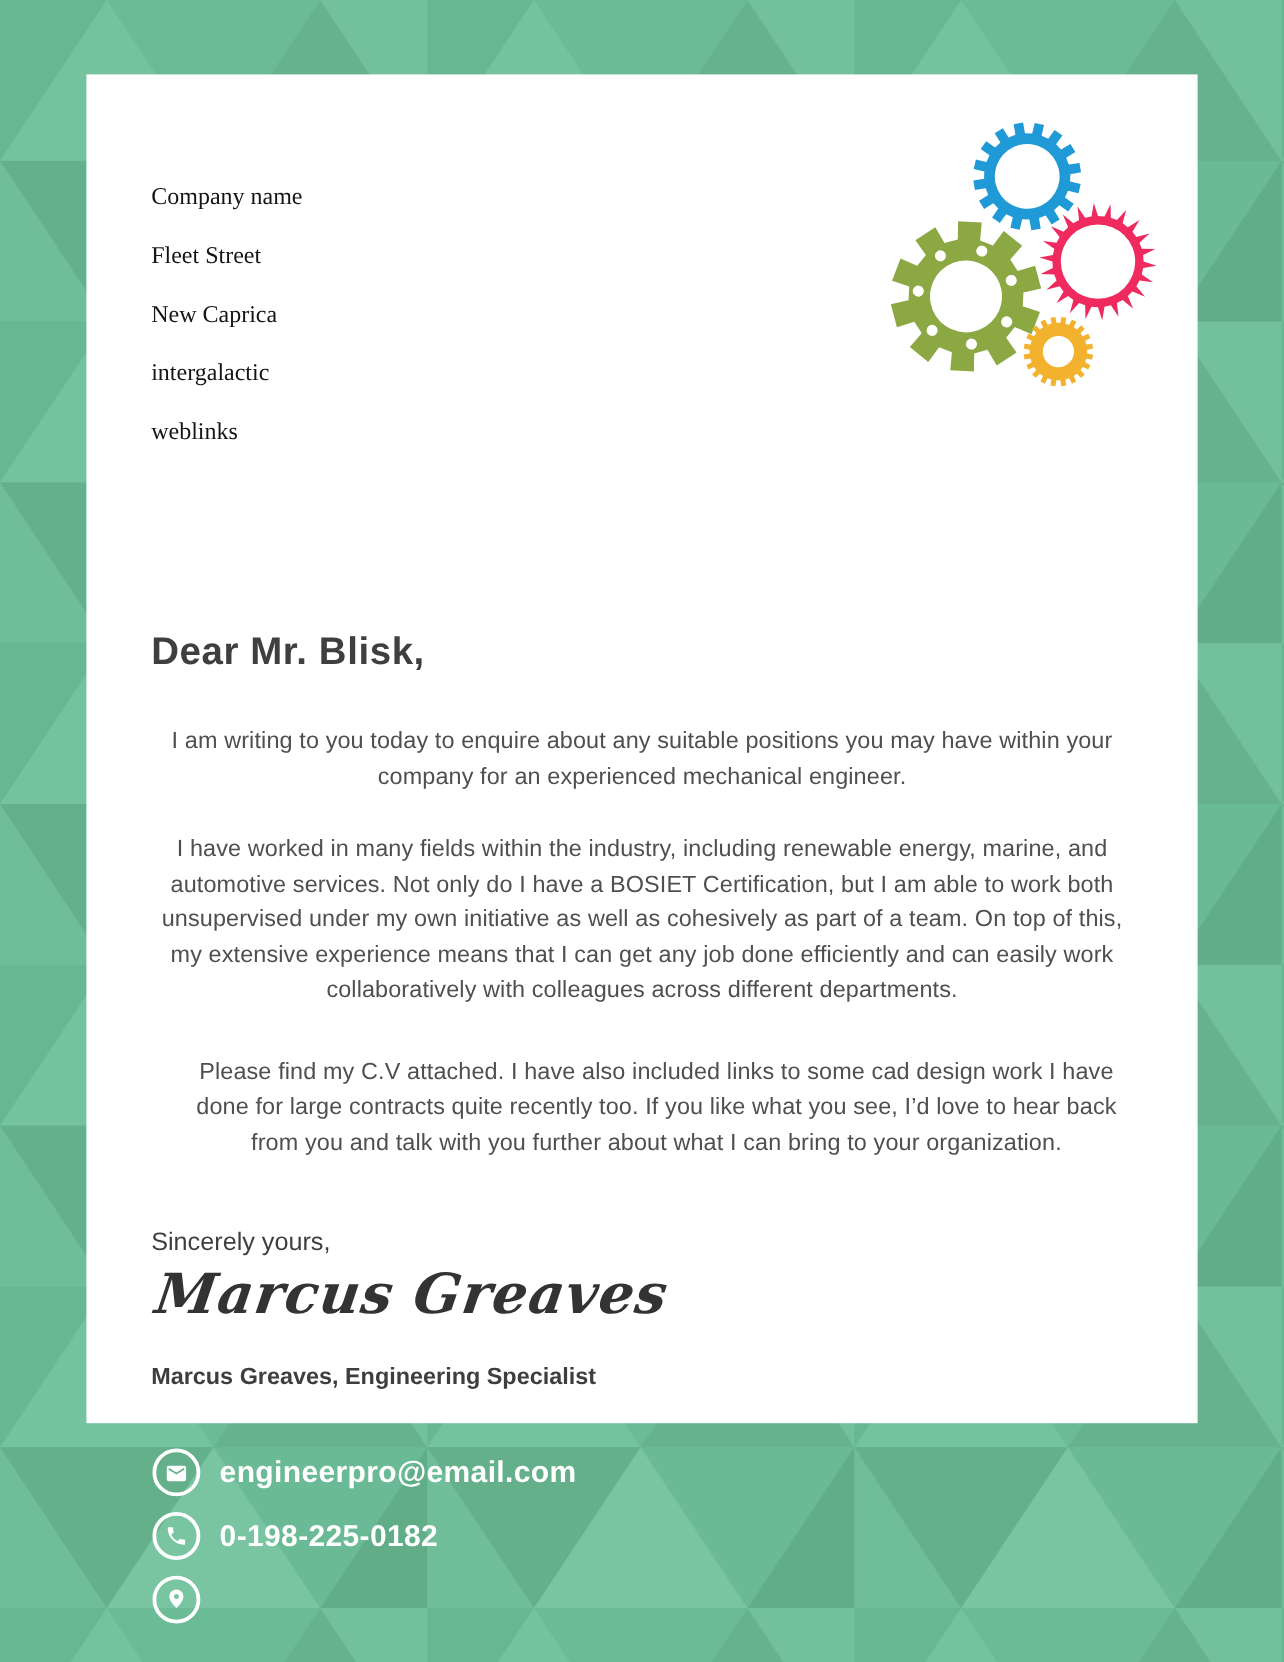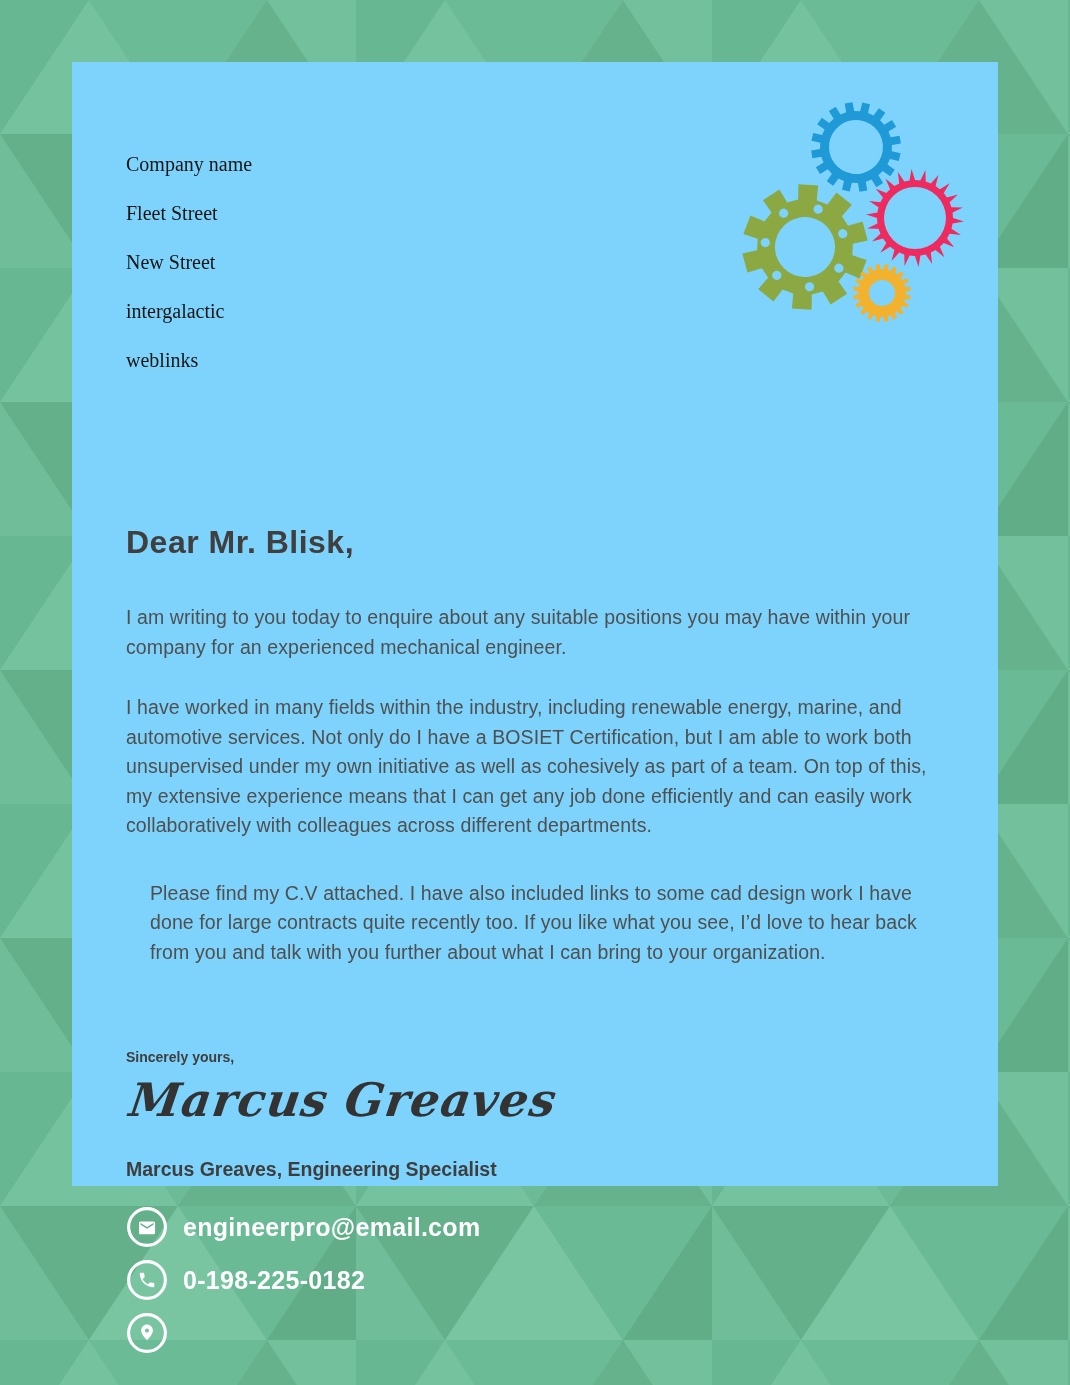--- a/index.html
+++ b/index.html
@@ -3,42 +3,43 @@
 <meta charset="utf-8">
 <style>
   html,body{margin:0;padding:0;}
   body{
     width:1070px;height:1385px;position:relative;overflow:hidden;
     font-family:"Liberation Sans",sans-serif;background:#6cba96;
   }
   .bg-pattern{position:absolute;inset:0;z-index:0;}
   .paper{
     position:absolute;left:72px;top:62px;width:926px;height:1124px;
-    background:#7dd3fc;z-index:1;box-sizing:border-box;
+    background:#ffffff;z-index:1;box-sizing:border-box;
     padding:66px 54px 0 54px;
   }
   .company-block{
     font-family:"Liberation Serif","DejaVu Serif",serif;
     font-size:20px;line-height:24.4px;color:#151515;white-space:pre-line;
   }
   .gears{position:absolute;left:668px;top:23px;width:250px;height:250px;}
   .salutation{
     margin:122px 0 0 0;font-size:32px;line-height:48px;font-weight:700;
     color:#3f3f3f;letter-spacing:0.5px;
   }
   .letter-body{width:818px;}
   .para{
     margin:0;font-size:19.5px;line-height:29.5px;color:#4f4f4f;
     letter-spacing:0.1px;
+    text-align:center;
   }
   .para.p1{margin-top:37px;}
   .para.p2{margin-top:31px;}
   .para.p3{margin-top:38px;margin-left:24px;}
   .closing{
-    margin-top:76px;font-size:14px;line-height:29px;font-weight:700;color:#3e3e3e;
+    margin-top:54px;font-size:21px;line-height:29px;font-weight:400;color:#3e3e3e;
   }
   .signature-script{
     margin-top:0px;
     font-family:"DejaVu Serif","Liberation Serif",serif;
     font-style:italic;font-weight:700;font-size:46px;line-height:56px;
     color:#333333;transform:skewX(-8deg);transform-origin:left bottom;
     display:inline-block;letter-spacing:1px;
   }
   .sig-line{
     margin-top:30px;font-size:19.5px;font-weight:700;color:#3e3e3e;
@@ -75,21 +76,21 @@
     </pattern>
   </defs>
   <rect width="1070" height="1385" fill="url(#tri)"></rect>
 </svg>
 
 <div class="paper">
 
   <div class="company-block">
     <div>Company name</div>
     <div>Fleet Street</div>
-    <div>New Street</div>
+    <div>New Caprica</div>
     <div>intergalactic</div>
     <div>weblinks</div>
   </div>
 
   
   <svg class="gears" viewBox="0 0 250 250" xmlns="http://www.w3.org/2000/svg">
     <path fill-rule="evenodd" fill="#1f9ad6" d="M45.00 0.00L44.30 7.91L35.28 7.16L33.58 12.99L41.57 17.22L37.90 24.26L29.85 20.12L26.05 24.85L31.82 31.82L25.73 36.92L19.88 30.01L14.56 32.93L17.22 41.57L9.64 43.95L6.88 35.34L0.85 35.99L0.00 45.00L-7.91 44.30L-7.16 35.28L-12.99 33.58L-17.22 41.57L-24.26 37.90L-20.12 29.85L-24.85 26.05L-31.82 31.82L-36.92 25.73L-30.01 19.88L-32.93 14.56L-41.57 17.22L-43.95 9.64L-35.34 6.88L-35.99 0.85L-45.00 0.00L-44.30 -7.91L-35.28 -7.16L-33.58 -12.99L-41.57 -17.22L-37.90 -24.26L-29.85 -20.12L-26.05 -24.85L-31.82 -31.82L-25.73 -36.92L-19.88 -30.01L-14.56 -32.93L-17.22 -41.57L-9.64 -43.95L-6.88 -35.34L-0.85 -35.99L-0.00 -45.00L7.91 -44.30L7.16 -35.28L12.99 -33.58L17.22 -41.57L24.26 -37.90L20.12 -29.85L24.85 -26.05L31.82 -31.82L36.92 -25.73L30.01 -19.88L32.93 -14.56L41.57 -17.22L43.95 -9.64L35.34 -6.88L35.99 -0.85Z M27.00 0.00 A27 27 0 1 0 -27.00 0.00 A27 27 0 1 0 27.00 0.00 Z" transform="translate(116,62) rotate(8)"></path>
     <path fill-rule="evenodd" fill="#8ba843" d="M63.00 0.00L59.92 19.47L45.06 16.54L39.87 26.73L50.97 37.03L37.03 50.97L26.73 39.87L16.54 45.06L19.47 59.92L0.00 63.00L-1.81 47.97L-13.10 46.18L-19.47 59.92L-37.03 50.97L-29.66 37.74L-37.74 29.66L-50.97 37.03L-59.92 19.47L-46.18 13.10L-47.97 1.81L-63.00 0.00L-59.92 -19.47L-45.06 -16.54L-39.87 -26.73L-50.97 -37.03L-37.03 -50.97L-26.73 -39.87L-16.54 -45.06L-19.47 -59.92L-0.00 -63.00L1.81 -47.97L13.10 -46.18L19.47 -59.92L37.03 -50.97L29.66 -37.74L37.74 -29.66L50.97 -37.03L59.92 -19.47L46.18 -13.10L47.97 -1.81Z M30.00 0.00 A30 30 0 1 0 -30.00 0.00 A30 30 0 1 0 30.00 0.00 Z M42.17 13.72 A4.6 4.6 0 1 0 32.97 13.72 A4.6 4.6 0 1 0 42.17 13.72 Z M17.30 37.93 A4.6 4.6 0 1 0 8.10 37.93 A4.6 4.6 0 1 0 17.30 37.93 Z M-17.13 33.58 A4.6 4.6 0 1 0 -26.33 33.58 A4.6 4.6 0 1 0 -17.13 33.58 Z M-35.20 3.95 A4.6 4.6 0 1 0 -44.40 3.95 A4.6 4.6 0 1 0 -35.20 3.95 Z M-23.30 -28.66 A4.6 4.6 0 1 0 -32.50 -28.66 A4.6 4.6 0 1 0 -23.30 -28.66 Z M9.61 -39.68 A4.6 4.6 0 1 0 0.41 -39.68 A4.6 4.6 0 1 0 9.61 -39.68 Z M38.75 -20.83 A4.6 4.6 0 1 0 29.55 -20.83 A4.6 4.6 0 1 0 38.75 -20.83 Z" transform="translate(65,162) rotate(12)"></path>
     <path fill-rule="evenodd" fill="#ee2a5e" d="M38.00 0.00L48.88 3.50L37.61 5.41L36.46 10.71L36.46 10.71L45.91 17.12L34.57 15.79L31.97 20.54L31.97 20.54L39.23 29.36L28.72 24.88L24.88 28.72L24.88 28.72L29.36 39.23L20.54 31.97L15.79 34.57L15.79 34.57L17.12 45.91L10.71 36.46L5.41 37.61L5.41 37.61L3.50 48.88L0.00 38.00L-5.41 37.61L-5.41 37.61L-10.42 47.88L-10.71 36.46L-15.79 34.57L-15.79 34.57L-23.48 43.01L-20.54 31.97L-24.88 28.72L-24.88 28.72L-34.65 34.65L-28.72 24.88L-31.97 20.54L-31.97 20.54L-43.01 23.48L-34.57 15.79L-36.46 10.71L-36.46 10.71L-47.88 10.42L-37.61 5.41L-38.00 0.00L-38.00 0.00L-48.88 -3.50L-37.61 -5.41L-36.46 -10.71L-36.46 -10.71L-45.91 -17.12L-34.57 -15.79L-31.97 -20.54L-31.97 -20.54L-39.23 -29.36L-28.72 -24.88L-24.88 -28.72L-24.88 -28.72L-29.36 -39.23L-20.54 -31.97L-15.79 -34.57L-15.79 -34.57L-17.12 -45.91L-10.71 -36.46L-5.41 -37.61L-5.41 -37.61L-3.50 -48.88L-0.00 -38.00L5.41 -37.61L5.41 -37.61L10.42 -47.88L10.71 -36.46L15.79 -34.57L15.79 -34.57L23.48 -43.01L20.54 -31.97L24.88 -28.72L24.88 -28.72L34.65 -34.65L28.72 -24.88L31.97 -20.54L31.97 -20.54L43.01 -23.48L34.57 -15.79L36.46 -10.71L36.46 -10.71L47.88 -10.42L37.61 -5.41L38.00 -0.00Z M31.00 0.00 A31 31 0 1 0 -31.00 0.00 A31 31 0 1 0 31.00 0.00 Z" transform="translate(175,133) rotate(0)"></path>
     <path fill-rule="evenodd" fill="#f2b22e" d="M29.00 0.00L28.71 4.09L23.69 3.83L22.96 6.98L27.58 8.96L26.04 12.76L21.35 10.96L19.68 13.74L23.46 17.05L20.83 20.18L16.92 17.02L14.47 19.15L17.05 23.46L13.57 25.63L10.83 21.42L7.85 22.68L8.96 27.58L4.99 28.57L3.68 23.72L0.45 24.00L0.00 29.00L-4.09 28.71L-3.83 23.69L-6.98 22.96L-8.96 27.58L-12.76 26.04L-10.96 21.35L-13.74 19.68L-17.05 23.46L-20.18 20.83L-17.02 16.92L-19.15 14.47L-23.46 17.05L-25.63 13.57L-21.42 10.83L-22.68 7.85L-27.58 8.96L-28.57 4.99L-23.72 3.68L-24.00 0.45L-29.00 0.00L-28.71 -4.09L-23.69 -3.83L-22.96 -6.98L-27.58 -8.96L-26.04 -12.76L-21.35 -10.96L-19.68 -13.74L-23.46 -17.05L-20.83 -20.18L-16.92 -17.02L-14.47 -19.15L-17.05 -23.46L-13.57 -25.63L-10.83 -21.42L-7.85 -22.68L-8.96 -27.58L-4.99 -28.57L-3.68 -23.72L-0.45 -24.00L-0.00 -29.00L4.09 -28.71L3.83 -23.69L6.98 -22.96L8.96 -27.58L12.76 -26.04L10.96 -21.35L13.74 -19.68L17.05 -23.46L20.18 -20.83L17.02 -16.92L19.15 -14.47L23.46 -17.05L25.63 -13.57L21.42 -10.83L22.68 -7.85L27.58 -8.96L28.57 -4.99L23.72 -3.68L24.00 -0.45Z M13.00 0.00 A13 13 0 1 0 -13.00 0.00 A13 13 0 1 0 13.00 0.00 Z" transform="translate(142,208) rotate(5)"></path>

